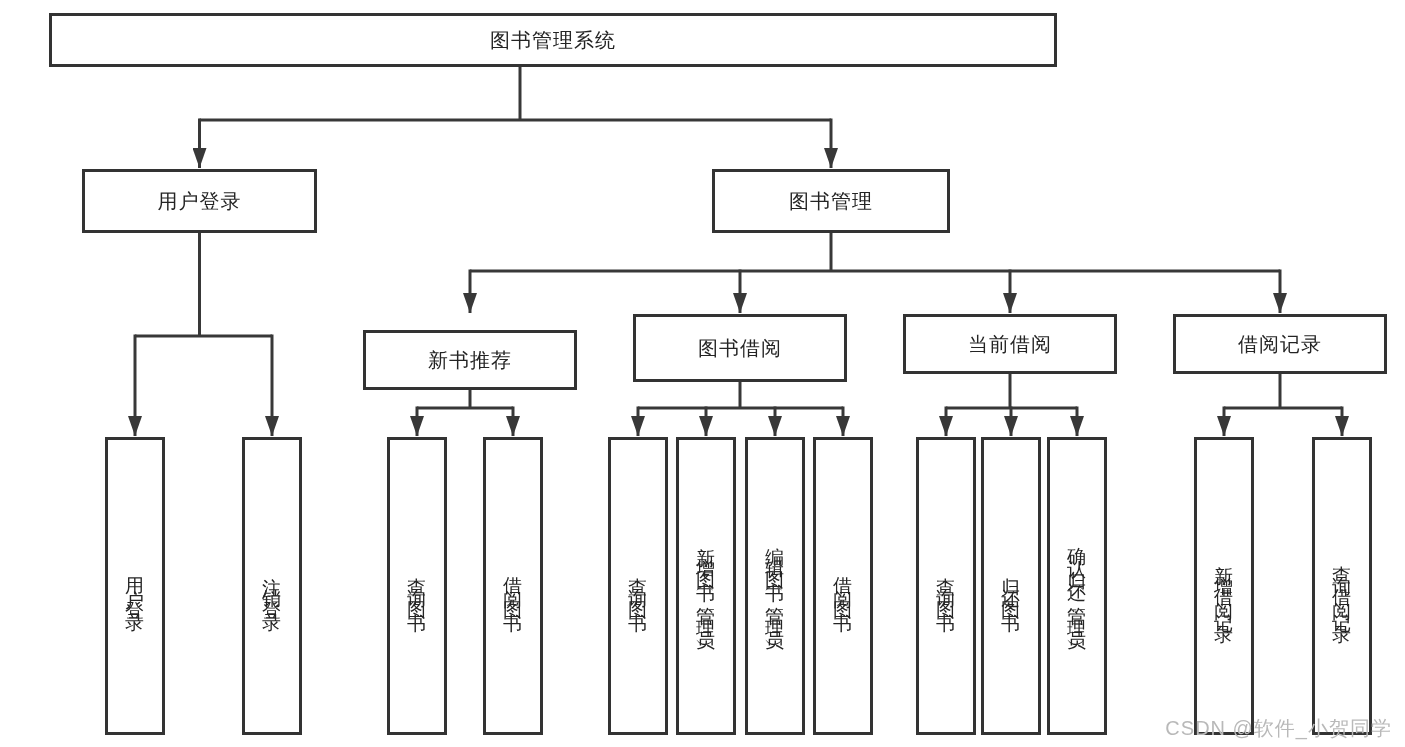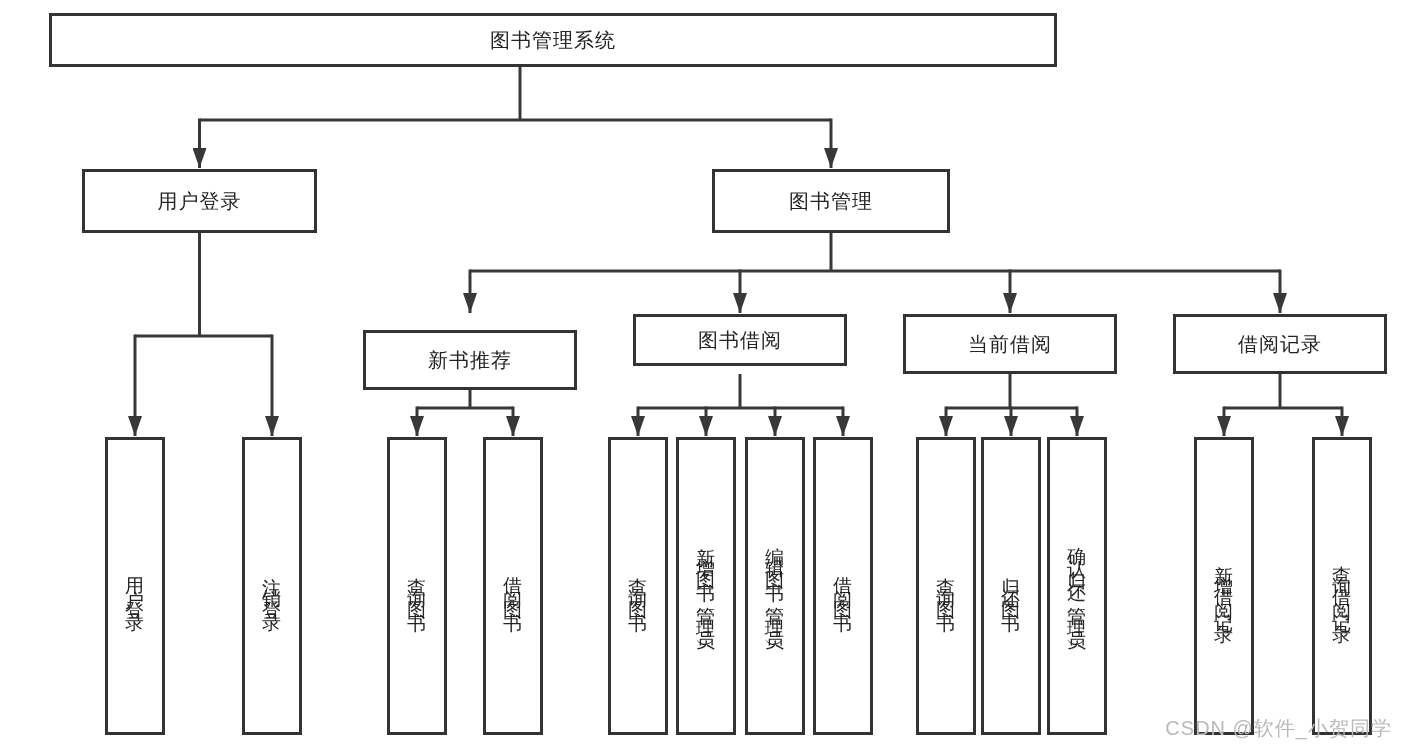--- a/index.html
+++ b/index.html
@@ -110,21 +110,21 @@
   <div class="node h" style="left:82px;top:169px;width:235px;height:64px;">
     <span>用户登录</span>
   </div>
   <div class="node h" style="left:712px;top:169px;width:238px;height:64px;">
     <span>图书管理</span>
   </div>
 
   <div class="node h" style="left:363px;top:314px;width:214px;height:60px;margin-top:16px;">
     <span>新书推荐</span>
   </div>
-  <div class="node h" style="left:633px;top:314px;width:214px;height:52px;">
+  <div class="node h" style="left:633px;top:314px;width:214px;height:68px;">
     <span>图书借阅</span>
   </div>
   <div class="node h" style="left:903px;top:314px;width:214px;height:60px;justify-content:center;">
     <span>当前借阅</span>
   </div>
   <div class="node h" style="left:1173px;top:314px;width:214px;height:60px;">
     <span>借阅记录</span>
   </div>
 
   <div class="node v" style="left:105px;top:437px;width:60px;height:298px;">

